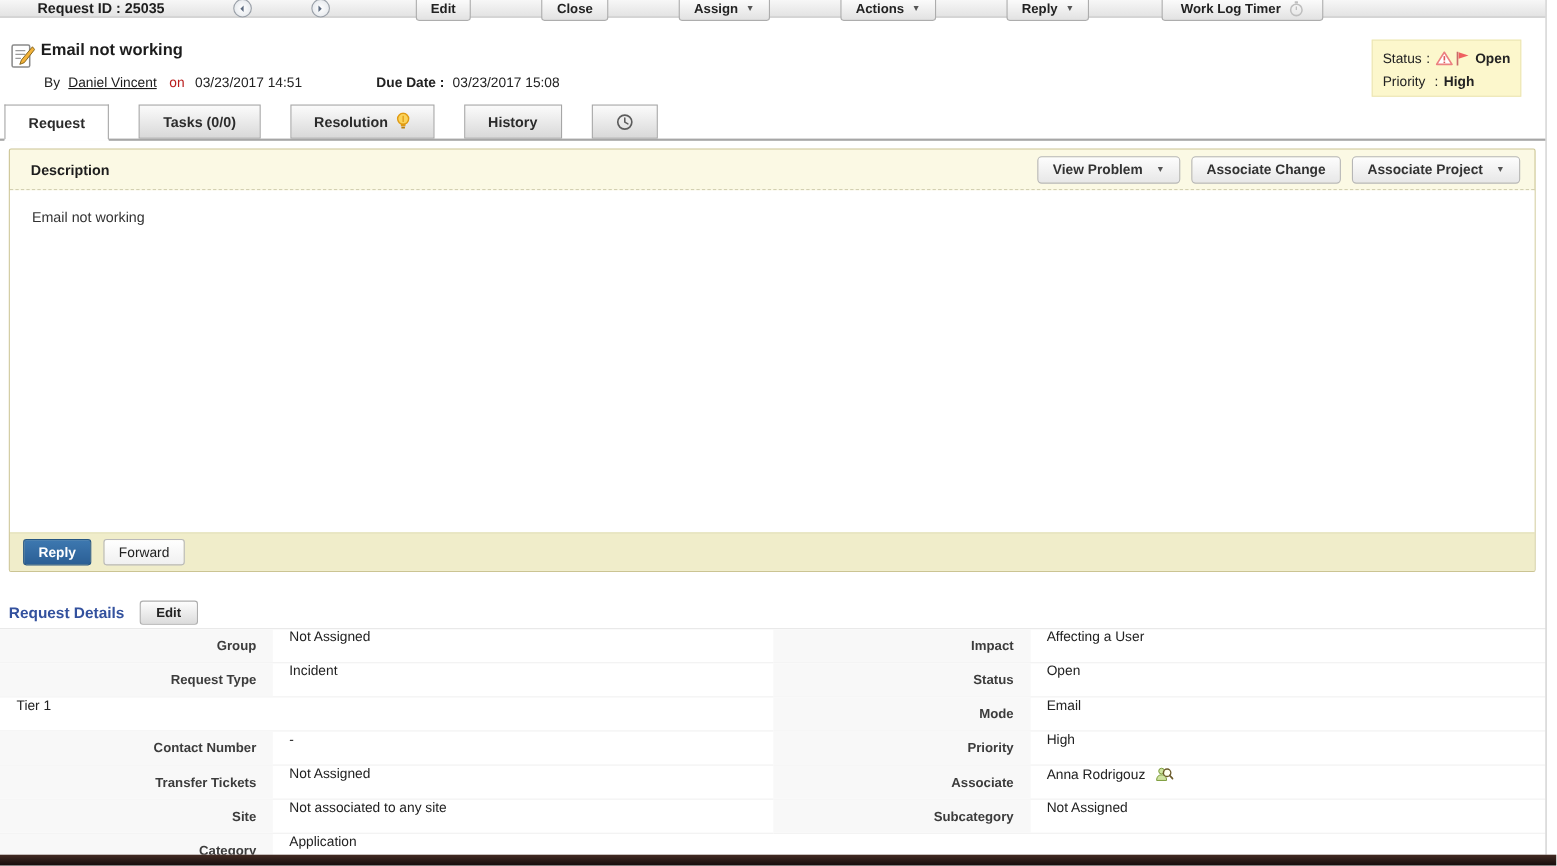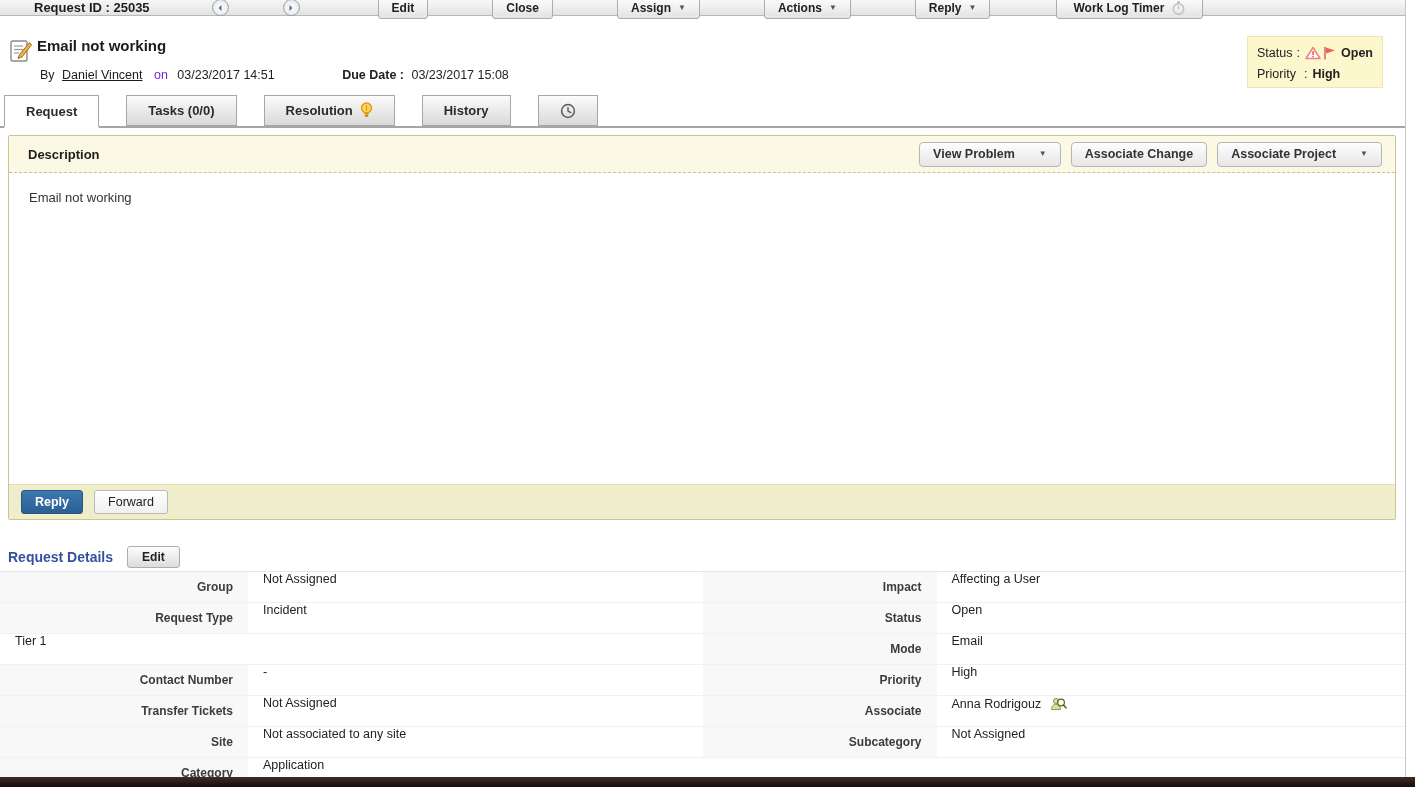--- a/index.html
+++ b/index.html
@@ -23,21 +23,21 @@
   .tbtn.first { margin-left:24px; }
   .tbtn.timer { margin-left:18px; padding:0 16px; }
 
   
   .hdr { position:absolute; top:30px; left:0; width:1405px; height:65px; background:#fff; }
   .doc-icon { position:absolute; left:9px; top:9px; }
   .title { position:absolute; left:37px; top:7px; font-size:15px; font-weight:700; color:#1c1c1c; }
   .meta { position:absolute; left:40px; top:38px; font-size:12.5px; color:#222; }
   .meta .by { margin-right:4px; }
   .meta a.requester { color:#1b1b1b; text-decoration:underline; cursor:pointer; }
-  .meta .on { color:#6d28d9; margin:0 6px 0 8px; }
+  .meta .on { color:#b91c1c; margin:0 6px 0 8px; }
   .meta .due { margin-left:64px; font-weight:700; }
   .meta .dueval { font-weight:400; margin-left:4px; }
 
   .status-box { position:absolute; right:22px; top:6px; width:136px; height:52px;
     background:#fcf7cc; border:1px solid #ece5b4; padding:5px 9px; font-size:12.5px; color:#222; }
   .sb-row { display:flex; align-items:center; height:21px; }
   .sb-label { width:47px; }
   .sb-colon { margin-right:5px; }
   .sb-val { font-weight:700; }
   .sb-icons { display:inline-flex; align-items:center; gap:2px; margin-right:5px; }
@@ -51,21 +51,21 @@
   .tab.active { background:#fff; border-bottom:2px solid #fff; margin-bottom:-2px; height:33px; z-index:2; }
   .tab .ticon { display:inline-flex; }
 
   
   .panel { position:absolute; top:135px; left:8px; width:1388px; height:385px;
     background:#fbf9e4; border:1px solid #cbc493; border-radius:2px; }
   .panel-hd { height:37px; display:flex; align-items:center; padding:0 13px 0 19px;
     border-bottom:1px dashed #c6c2a0; }
   .panel-title { font-size:13px; font-weight:700; color:#1d1d1d; }
   .panel-actions { margin-left:auto; display:flex; gap:10px; }
-  .pbtn { height:25px; padding:0 13px; display:inline-flex; align-items:center; gap:24px;
+  .pbtn { height:25px; padding:0 13px; display:inline-flex; align-items:center; gap:12px;
     background:linear-gradient(#fdfdfd,#e7e7e7); border:1px solid #b6b6b6; border-radius:4px;
     font-size:12.5px; font-weight:700; color:#333; cursor:pointer; }
   .panel-body { height:311px; background:#fff; padding:17px 20px; font-size:13px; color:#333; }
   .panel-ft { height:35px; background:#f0edca; border-top:1px solid #e2dfb9;
     display:flex; align-items:center; padding:0 5px 0 12px; gap:11px; }
   .btn-reply { height:24px; padding:0 13px; background:linear-gradient(#3d78b0,#2b5f95);
     border:1px solid #265682; border-radius:3px; color:#fff; font-size:12.5px; font-weight:700; cursor:pointer; }
   .btn-forward { height:24px; padding:0 13px; background:linear-gradient(#ffffff,#f0f0f0);
     border:1px solid #b9b9b9; border-radius:3px; color:#222; font-size:12.5px; cursor:pointer; }
 

